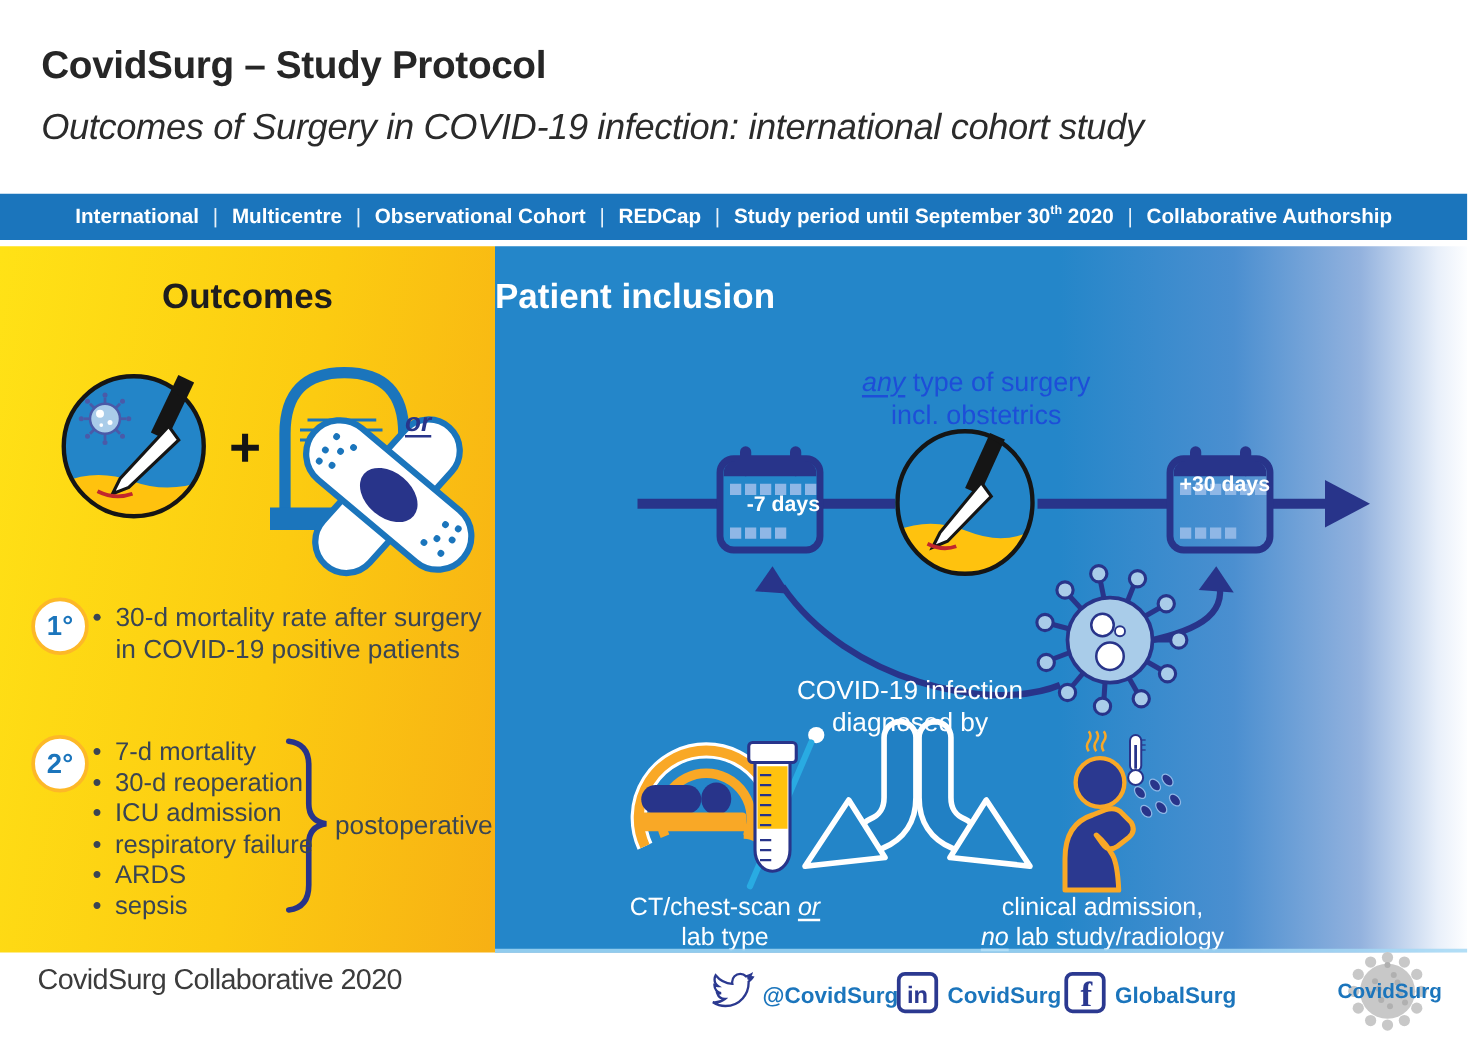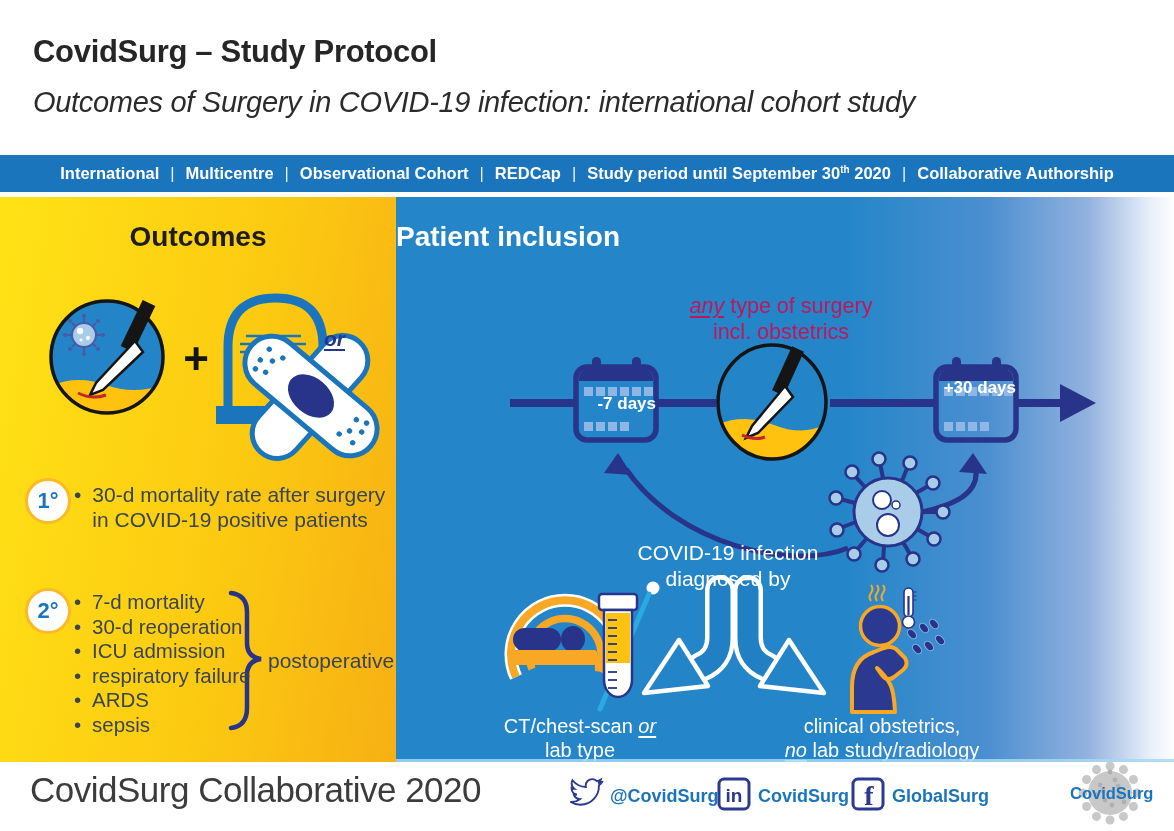--- a/index.html
+++ b/index.html
@@ -37,34 +37,34 @@
   .badge1{left:25px;top:478px;} .badge2{left:25px;top:588px;}
 
   .dark-text{color:#3A4553;}
   .primary-row{left:74px;top:482px;width:312px;display:flex;font-size:21px;line-height:25px;}
   .primary-row .bullet{margin-right:11px;}
   .sec-list{left:74px;top:590px;font-size:20.5px;line-height:24.5px;}
   .sec-list .row{display:flex;}
   .sec-list .bullet{width:18px;}
   .postoperative{left:268px;top:649px;font-size:21px;}
 
-  .any-note{left:616px;top:293px;width:330px;text-align:center;color:#be185d;font-size:21.5px;line-height:26px;}
+  .any-note{left:616px;top:293px;width:330px;text-align:center;color:#1d4ed8;font-size:21.5px;line-height:26px;}
   .em-u{font-style:italic;text-decoration:underline;text-underline-offset:3px;}
 
   .cal-label{width:80px;text-align:right;color:#fff;font-size:17px;font-weight:700;}
   .cal-1{left:576px;top:394px;} .cal-2{left:936px;top:378px;}
 
   .covid-caption{left:628px;top:540px;width:200px;text-align:center;color:#fff;font-size:21px;line-height:26px;}
   .ct-label{left:470px;top:714px;width:220px;text-align:center;color:#fff;font-size:20px;line-height:24px;}
   .clinical-label{left:762px;top:714px;width:240px;text-align:center;color:#fff;font-size:20px;line-height:24px;}
 
   .light-line{left:396px;top:759px;width:778px;height:3px;background:#A5D8F5;opacity:.85;}
 
   
-  .footer-text{left:30px;top:770px;font-size:35px;font-weight:400;color:#3c3c3c;letter-spacing:-.5px;}
+  .footer-text{left:30px;top:770px;font-size:23px;font-weight:400;color:#3c3c3c;letter-spacing:-.5px;}
   .social-label{font-size:18px;font-weight:700;color:#1B75BC;}
   .tw-icon{left:561px;top:774px;} .tw-label{left:610px;top:786px;}
   .li-icon{left:716px;top:776px;} .li-label{left:758px;top:786px;}
   .fb-icon{left:850px;top:776px;} .fb-label{left:892px;top:786px;}
   .logo{left:1070px;top:760px;width:80px;height:68px;}
   .logo-text{left:0;top:24px;width:80px;text-align:center;font-size:16.5px;font-weight:700;color:#1B75BC;}
 </style>
 </head>
 <body>
 
@@ -393,21 +393,21 @@
     <div>COVID-19 infection</div>
     <div>diagnosed by</div>
   </div>
 
   <div class="abs ct-label">
     <div><span>CT/chest-scan </span><span class="em-u">or</span></div>
     <div>lab type</div>
   </div>
 
   <div class="abs clinical-label">
-    <div>clinical obstetrics,</div>
+    <div>clinical admission,</div>
     <div><span class="em-u">no</span><span> lab study/radiology</span></div>
   </div>
 
   <div class="abs light-line"></div>
 
   <div class="abs footer-text">CovidSurg Collaborative 2020</div>
 
   <svg class="abs tw-icon" width="48" height="40" viewBox="0 0 512 512">
     <path d="M470 100c-15 8-30 13-46 16 17-10 29-26 35-45-16 9-33 16-51 20-15-16-37-26-60-26-46 0-83 37-83 83 0 6 1 13 2 19-69-3-130-36-171-87-7 12-11 27-11 42 0 29 15 54 37 69-14 0-27-4-38-10v1c0 40 29 74 67 81-7 2-14 3-22 3-5 0-11-1-16-2 11 33 41 57 78 58-29 22-64 35-103 35-7 0-13 0-20-1 37 24 81 38 128 38 154 0 238-127 238-238v-11c16-12 30-27 41-44z" fill="#fff" stroke="#2B3990" stroke-width="24"></path>
   </svg>

